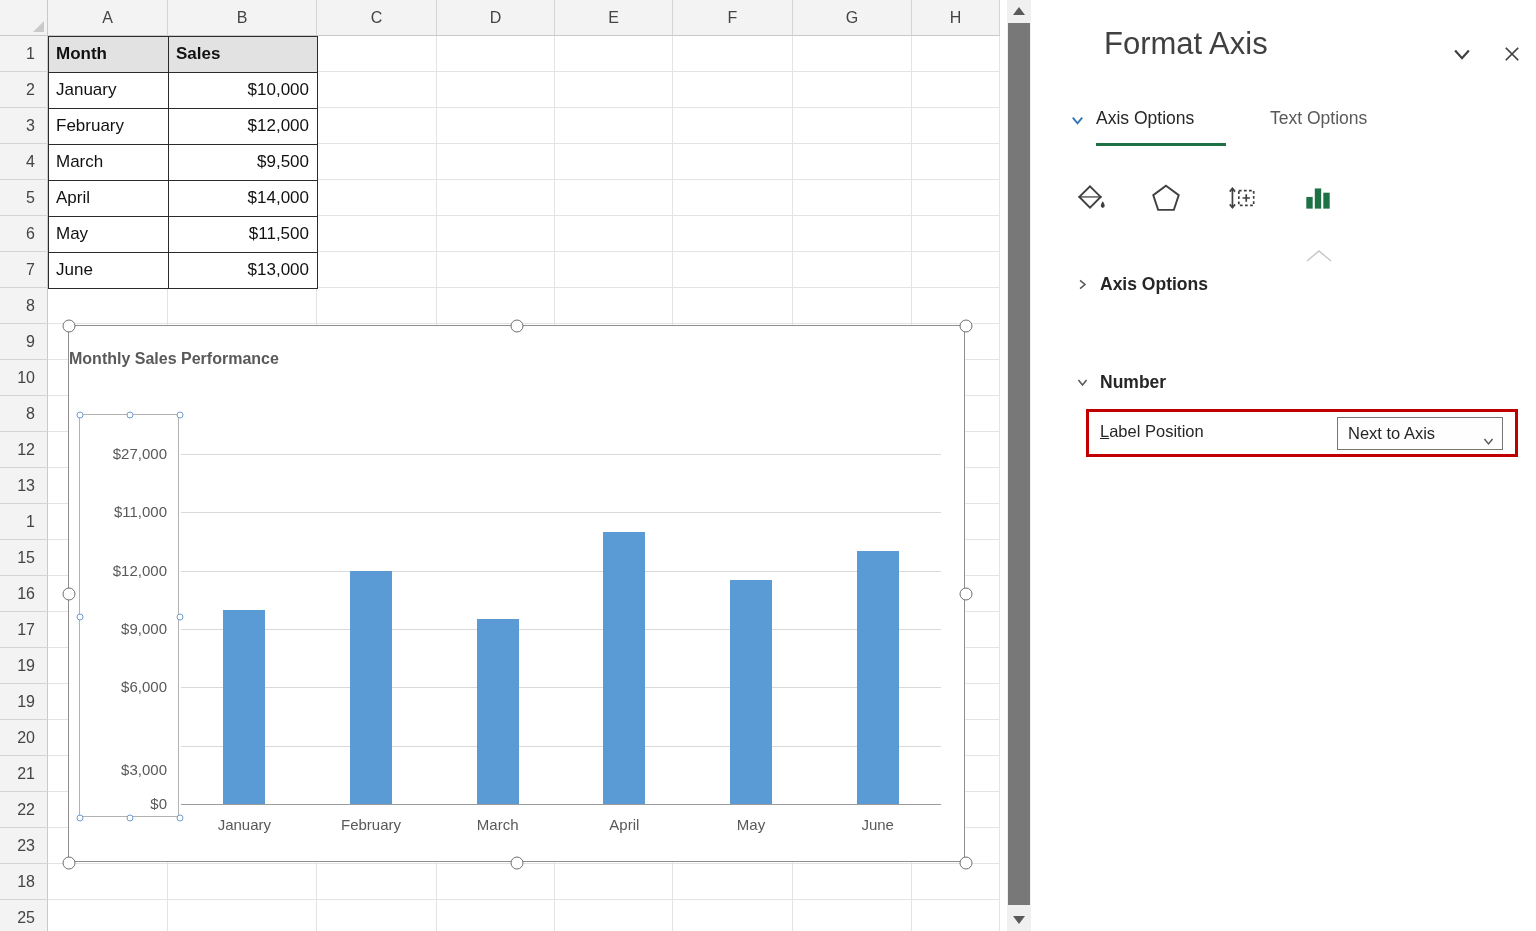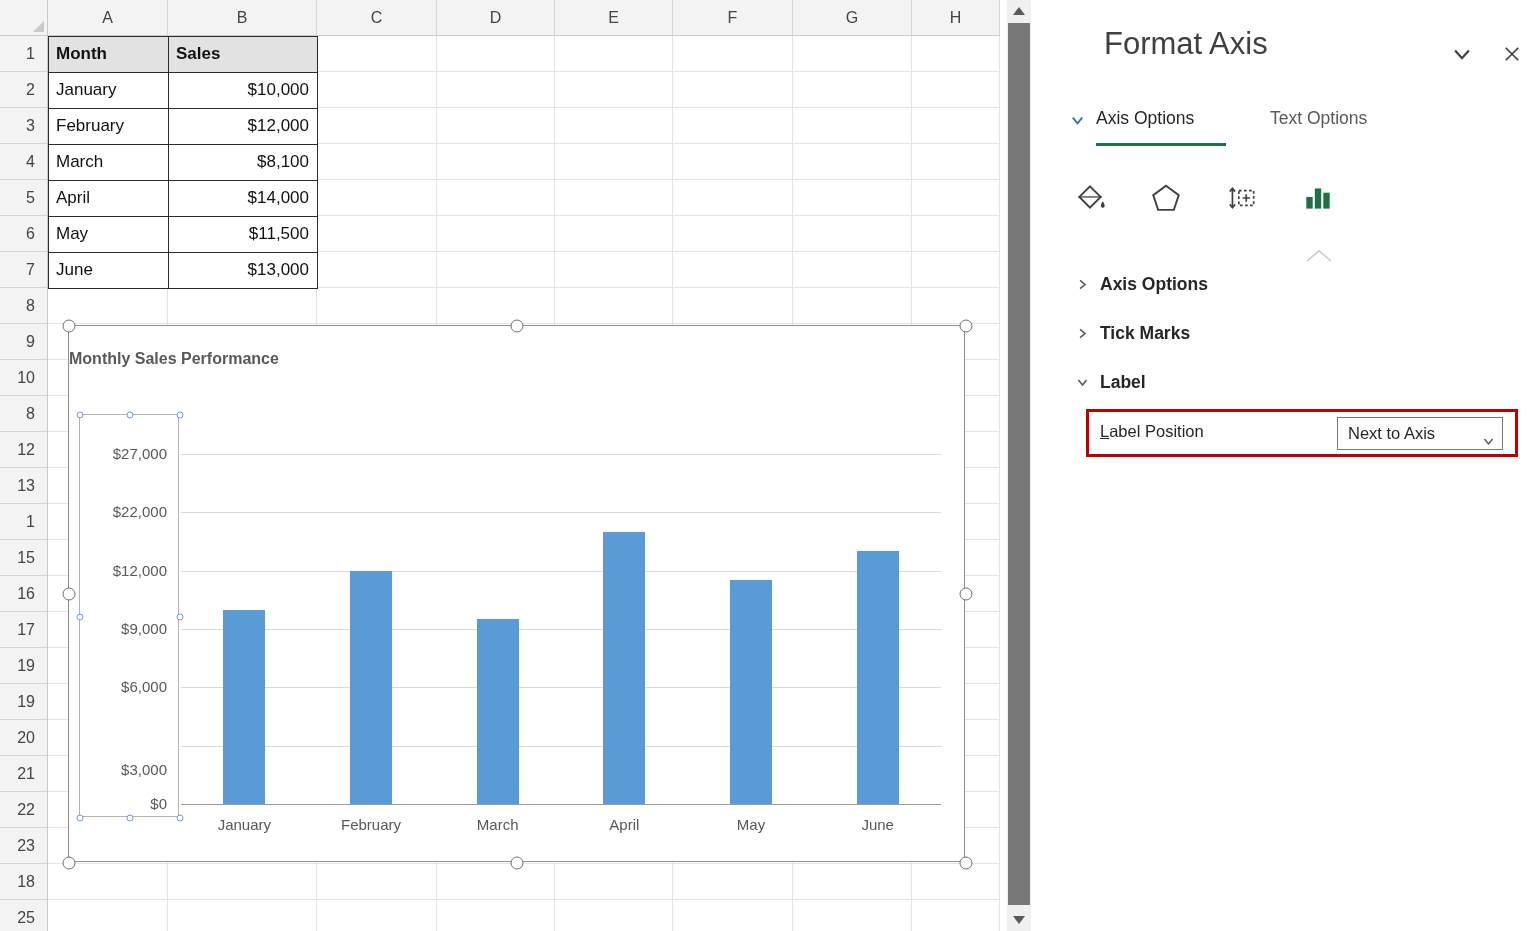--- a/index.html
+++ b/index.html
@@ -145,21 +145,21 @@
       <div class="t-row">
         <div class="t-cell c-month">January</div>
         <div class="t-cell c-sales">$10,000</div>
       </div>
       <div class="t-row">
         <div class="t-cell c-month">February</div>
         <div class="t-cell c-sales">$12,000</div>
       </div>
       <div class="t-row">
         <div class="t-cell c-month">March</div>
-        <div class="t-cell c-sales">$8,100</div>
+        <div class="t-cell c-sales">$9,500</div>
       </div>
       <div class="t-row">
         <div class="t-cell c-month">April</div>
         <div class="t-cell c-sales">$14,000</div>
       </div>
       <div class="t-row">
         <div class="t-cell c-month">May</div>
         <div class="t-cell c-sales">$11,500</div>
       </div>
       <div class="t-row">
@@ -172,21 +172,21 @@
     <div class="chart-title">Monthly Sales Performance</div>
     <div>
         <div class="gridline" style="top: 128px;"></div>
         <div class="gridline" style="top: 186.333px;"></div>
         <div class="gridline" style="top: 244.667px;"></div>
         <div class="gridline" style="top: 303px;"></div>
         <div class="gridline" style="top: 361.333px;"></div>
         <div class="gridline" style="top: 419.667px;"></div>
         <div class="axisline" style="top: 478px;"></div>
         <div class="ytick" style="top: 119px;">$27,000</div>
-        <div class="ytick" style="top: 177.333px;">$22,000</div>
+        <div class="ytick" style="top: 177.333px;">$11,000</div>
         <div class="ytick" style="top: 235.667px;">$12,000</div>
         <div class="ytick" style="top: 294px;">$9,000</div>
         <div class="ytick" style="top: 352.333px;">$6,000</div>
         <div class="ytick" style="top: 410.667px; margin-top: 24px;">$3,000</div>
         <div class="ytick" style="top: 469px;">$0</div>
         <div class="bar" style="left: 154.333px; top: 283.556px; height: 194.444px; background: rgb(91, 155, 213);"></div>
         <div class="xlabel" style="left: 115.333px;">January</div>
         <div class="bar" style="left: 281px; top: 244.667px; height: 233.333px; background: rgb(91, 155, 213);"></div>
         <div class="xlabel" style="left: 242px;">February</div>
         <div class="bar" style="left: 407.667px; top: 293.278px; height: 184.722px; background: rgb(91, 155, 213);"></div>
@@ -285,31 +285,25 @@
           <polyline points="1,11 13,1 25,11" fill="#ffffff" stroke="#c6c6c6" stroke-width="1.4"></polyline>
         </svg>
     </div>
 
     <div class="section-row sec-0">
       <span class="section-chev"><svg width="13" height="13" viewBox="0 0 16 16">
             <polyline points="5,3 11,8 5,13" fill="none" stroke="currentColor" stroke-width="2"></polyline>
           </svg></span>
       <span class="section-label">Axis Options</span>
     </div>
-    <div class="section-row sec-1">
-      <span class="section-chev"><svg width="13" height="13" viewBox="0 0 16 16">
-            <polyline points="5,3 11,8 5,13" fill="none" stroke="currentColor" stroke-width="2"></polyline>
-          </svg></span>
-      <span class="section-label">Tick Marks</span>
-    </div>
     <div class="section-row sec-2">
       <span class="section-chev"><svg width="13" height="13" viewBox="0 0 16 16">
             <polyline points="3,5 8,11 13,5" fill="none" stroke="currentColor" stroke-width="2"></polyline>
           </svg></span>
-      <span class="section-label">Label</span>
+      <span class="section-label">Number</span>
     </div>
 
     <div class="highlight-box"></div>
     <span class="field-label">Label Position</span>
     <div class="dropdown">
       <span>Next to Axis</span>
       <span class="dd-chev"><svg width="13" height="13" viewBox="0 0 16 16">
             <polyline points="3,5 8,11 13,5" fill="none" stroke="currentColor" stroke-width="1.8"></polyline>
           </svg></span>
     </div>

